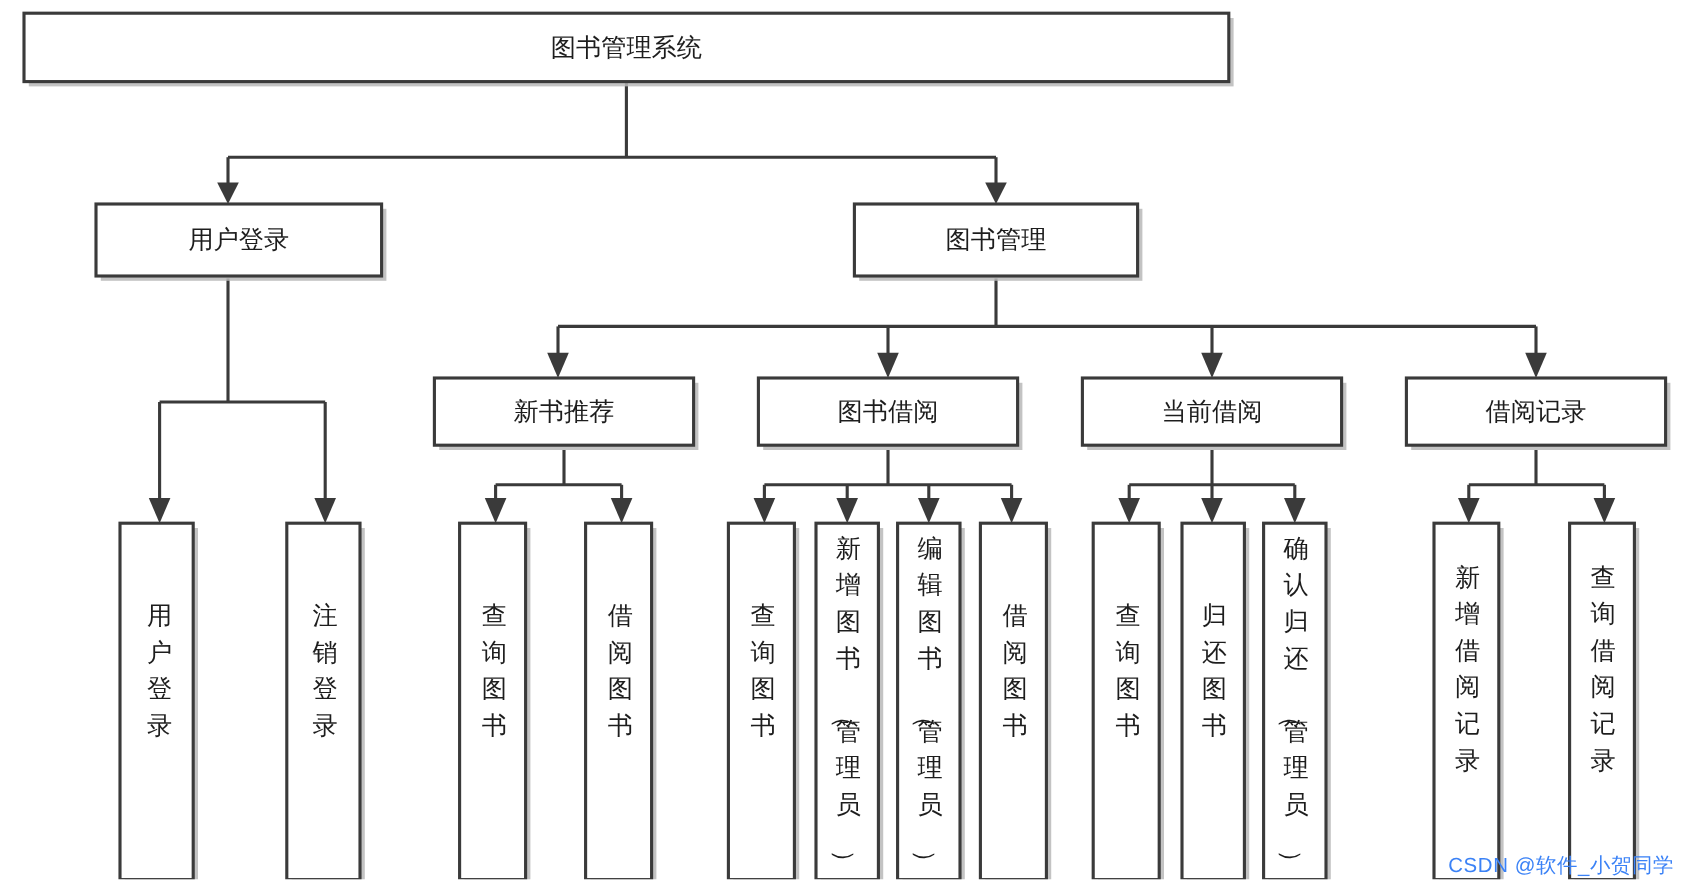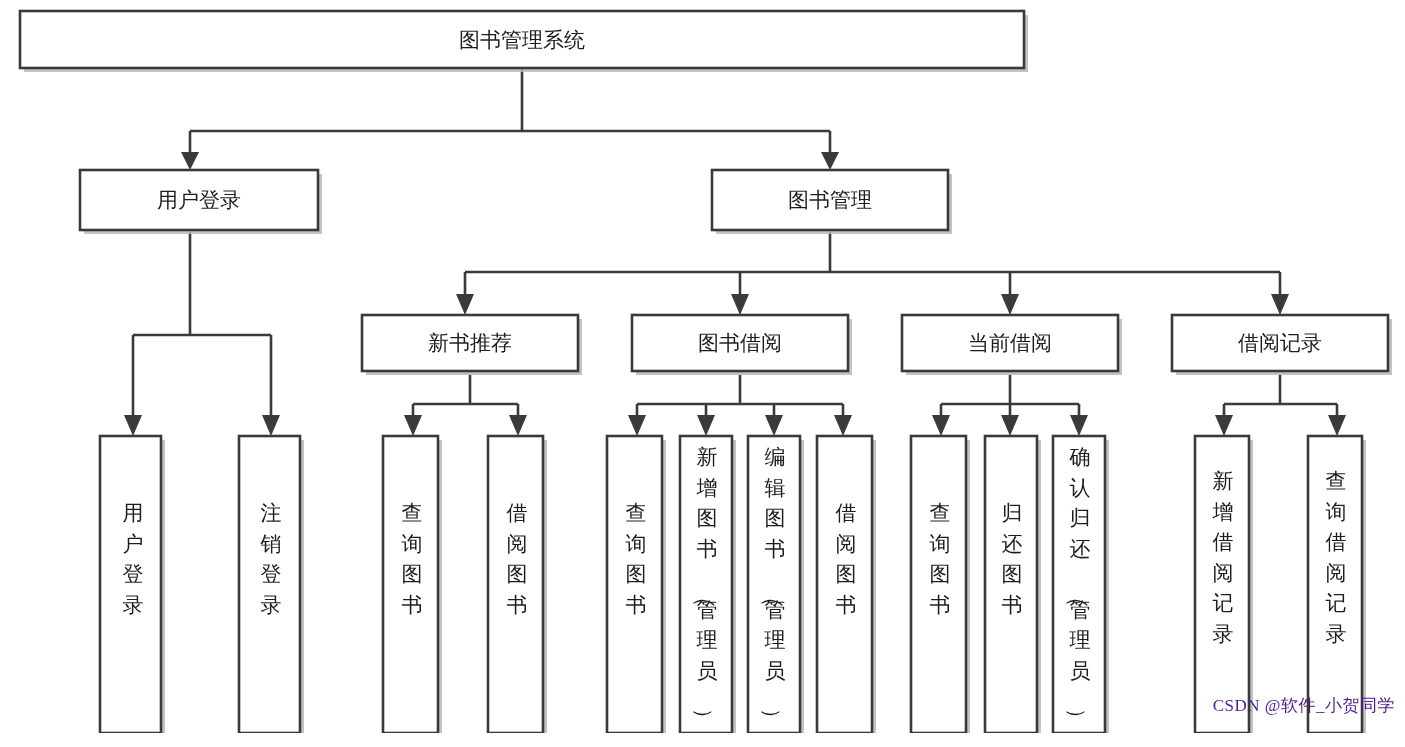--- a/index.html
+++ b/index.html
@@ -51,24 +51,24 @@
   }
   .node-label-v {
     fill: #1d1d1d;
     font-family: "DejaVu Sans", sans-serif;
     font-size: 21px;
     text-anchor: middle;
   }
   .watermark {
     position: absolute;
     right: 10px;
-    bottom: 16px;
-    font-family: Liberation Serif, serif;
+    bottom: 0;
+    font-family: Liberation Sans, sans-serif;
     font-size: 17px;
-    color: #4c1d95;
+    color: #3b82f6;
     letter-spacing: 0.5px;
     white-space: nowrap;
     pointer-events: none;
   }
 </style>
 </head>
 <body>
 
 <div id="canvas">
 

